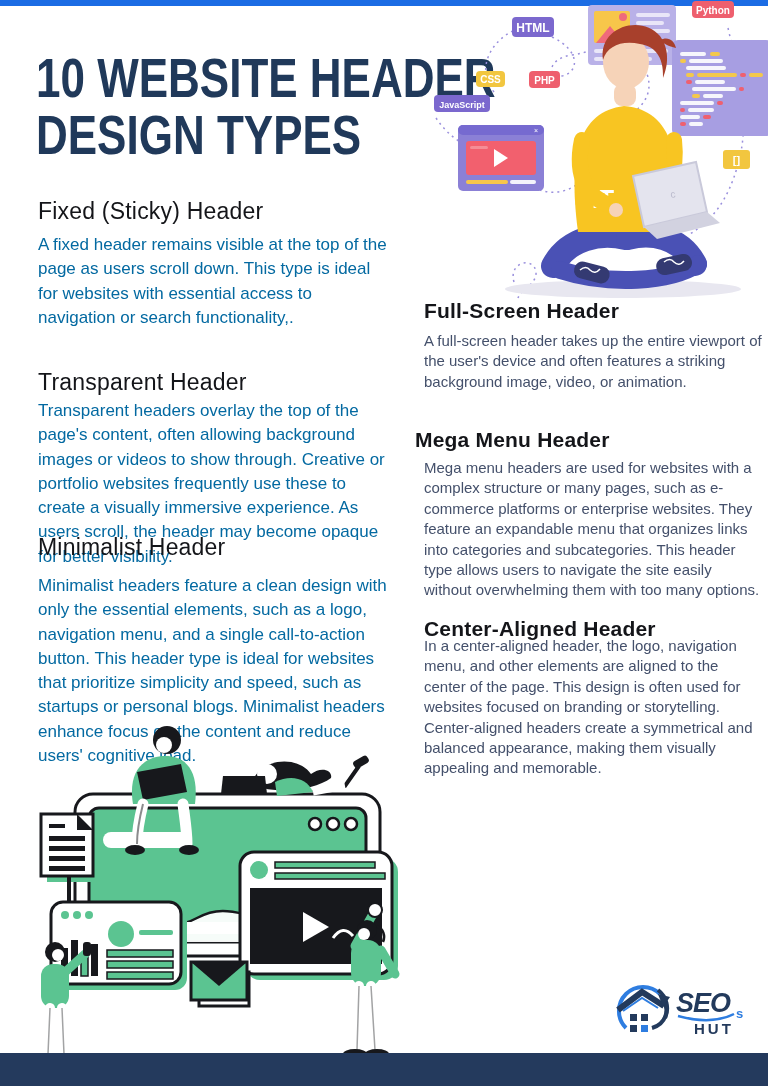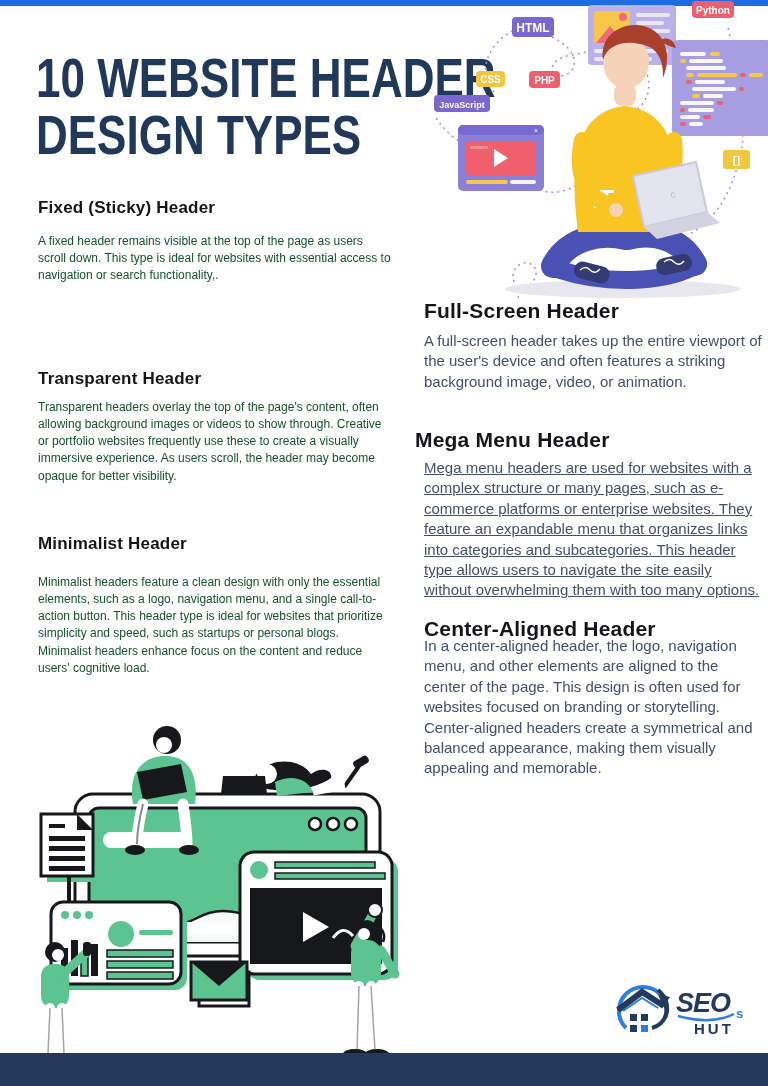--- a/index.html
+++ b/index.html
@@ -8,23 +8,23 @@
   .page { position:absolute; inset:0; width:768px; height:1086px; background:#ffffff; }
 
   .topbar { position:absolute; left:0; top:0; width:768px; height:6px; background:#1b6ce4; }
   .floor  { position:absolute; left:0; top:1053px; width:768px; height:33px; background:#243a5d; }
 
   .title { position:absolute; left:36px; top:50px; color:#20395a; font-weight:bold;
            font-size:55px; line-height:57px; letter-spacing:0px;
            transform:scaleX(0.80); transform-origin:left top; white-space:nowrap; }
 
   .section { position:absolute; }
-  .sec-h-left  { font-size:17px; font-weight:bold; color:#141519; letter-spacing:.2px; }
+  .sec-h-left  { font-size:23px; font-weight:normal; color:#141519; letter-spacing:.2px; }
   .sec-h-right { font-size:21px; font-weight:bold; color:#141519; letter-spacing:.2px; }
-  .sec-b-left  { font-size:12px; line-height:1.43; color:#14532d; width:354px; }
+  .sec-b-left  { font-size:17px; line-height:1.43; color:#0369a1; width:354px; }
   .sec-b-right { font-size:15px; line-height:1.36; color:#44506b; width:338px; }
 
   .illo { position:absolute; }
   svg text { font-family:"Liberation Sans", sans-serif; }
 </style>
 </head>
 <body>
 
 <div class="page">
 
@@ -51,21 +51,21 @@
   <div class="section sec-b-left" style="left:38px; top:574px;">Minimalist headers feature a clean design with only the essential elements, such as a logo, navigation menu, and a single call-to-action button. This header type is ideal for websites that prioritize simplicity and speed, such as startups or personal blogs. Minimalist headers enhance focus on the content and reduce users' cognitive load.</div>
 
   <div class="section" style="left:424px; top:299px;">
     <div class="sec-h-right">Full-Screen Header</div>
   </div>
   <div class="section sec-b-right" style="left:424px; top:331px;">A full-screen header takes up the entire viewport of the user's device and often features a striking background image, video, or animation.</div>
 
   <div class="section" style="left:415px; top:428px;">
     <div class="sec-h-right">Mega Menu Header</div>
   </div>
-  <div class="section sec-b-right" style="left:424px; top:458px;text-decoration:underline;">Mega menu headers are used for websites with a complex structure or many pages, such as e-commerce platforms or enterprise websites. They feature an expandable menu that organizes links into categories and subcategories. This header type allows users to navigate the site easily without overwhelming them with too many options.</div>
+  <div class="section sec-b-right" style="left:424px; top:458px;">Mega menu headers are used for websites with a complex structure or many pages, such as e-commerce platforms or enterprise websites. They feature an expandable menu that organizes links into categories and subcategories. This header type allows users to navigate the site easily without overwhelming them with too many options.</div>
 
   <div class="section" style="left:424px; top:617px;">
     <div class="sec-h-right">Center-Aligned Header</div>
   </div>
   <div class="section sec-b-right" style="left:424px; top:636px;">In a center-aligned header, the logo, navigation menu, and other elements are aligned to the center of the page. This design is often used for websites focused on branding or storytelling. Center-aligned headers create a symmetrical and balanced appearance, making them visually appealing and memorable.</div>
 
   <svg class="illo" style="left:428px; top:0px;" width="340" height="300" viewBox="0 0 340 300">
 
     <g stroke="#9a90dd" stroke-width="1.5" stroke-dasharray="2 4" fill="none">
       <path d="M66 92 C 40 60 80 18 118 26"></path>

